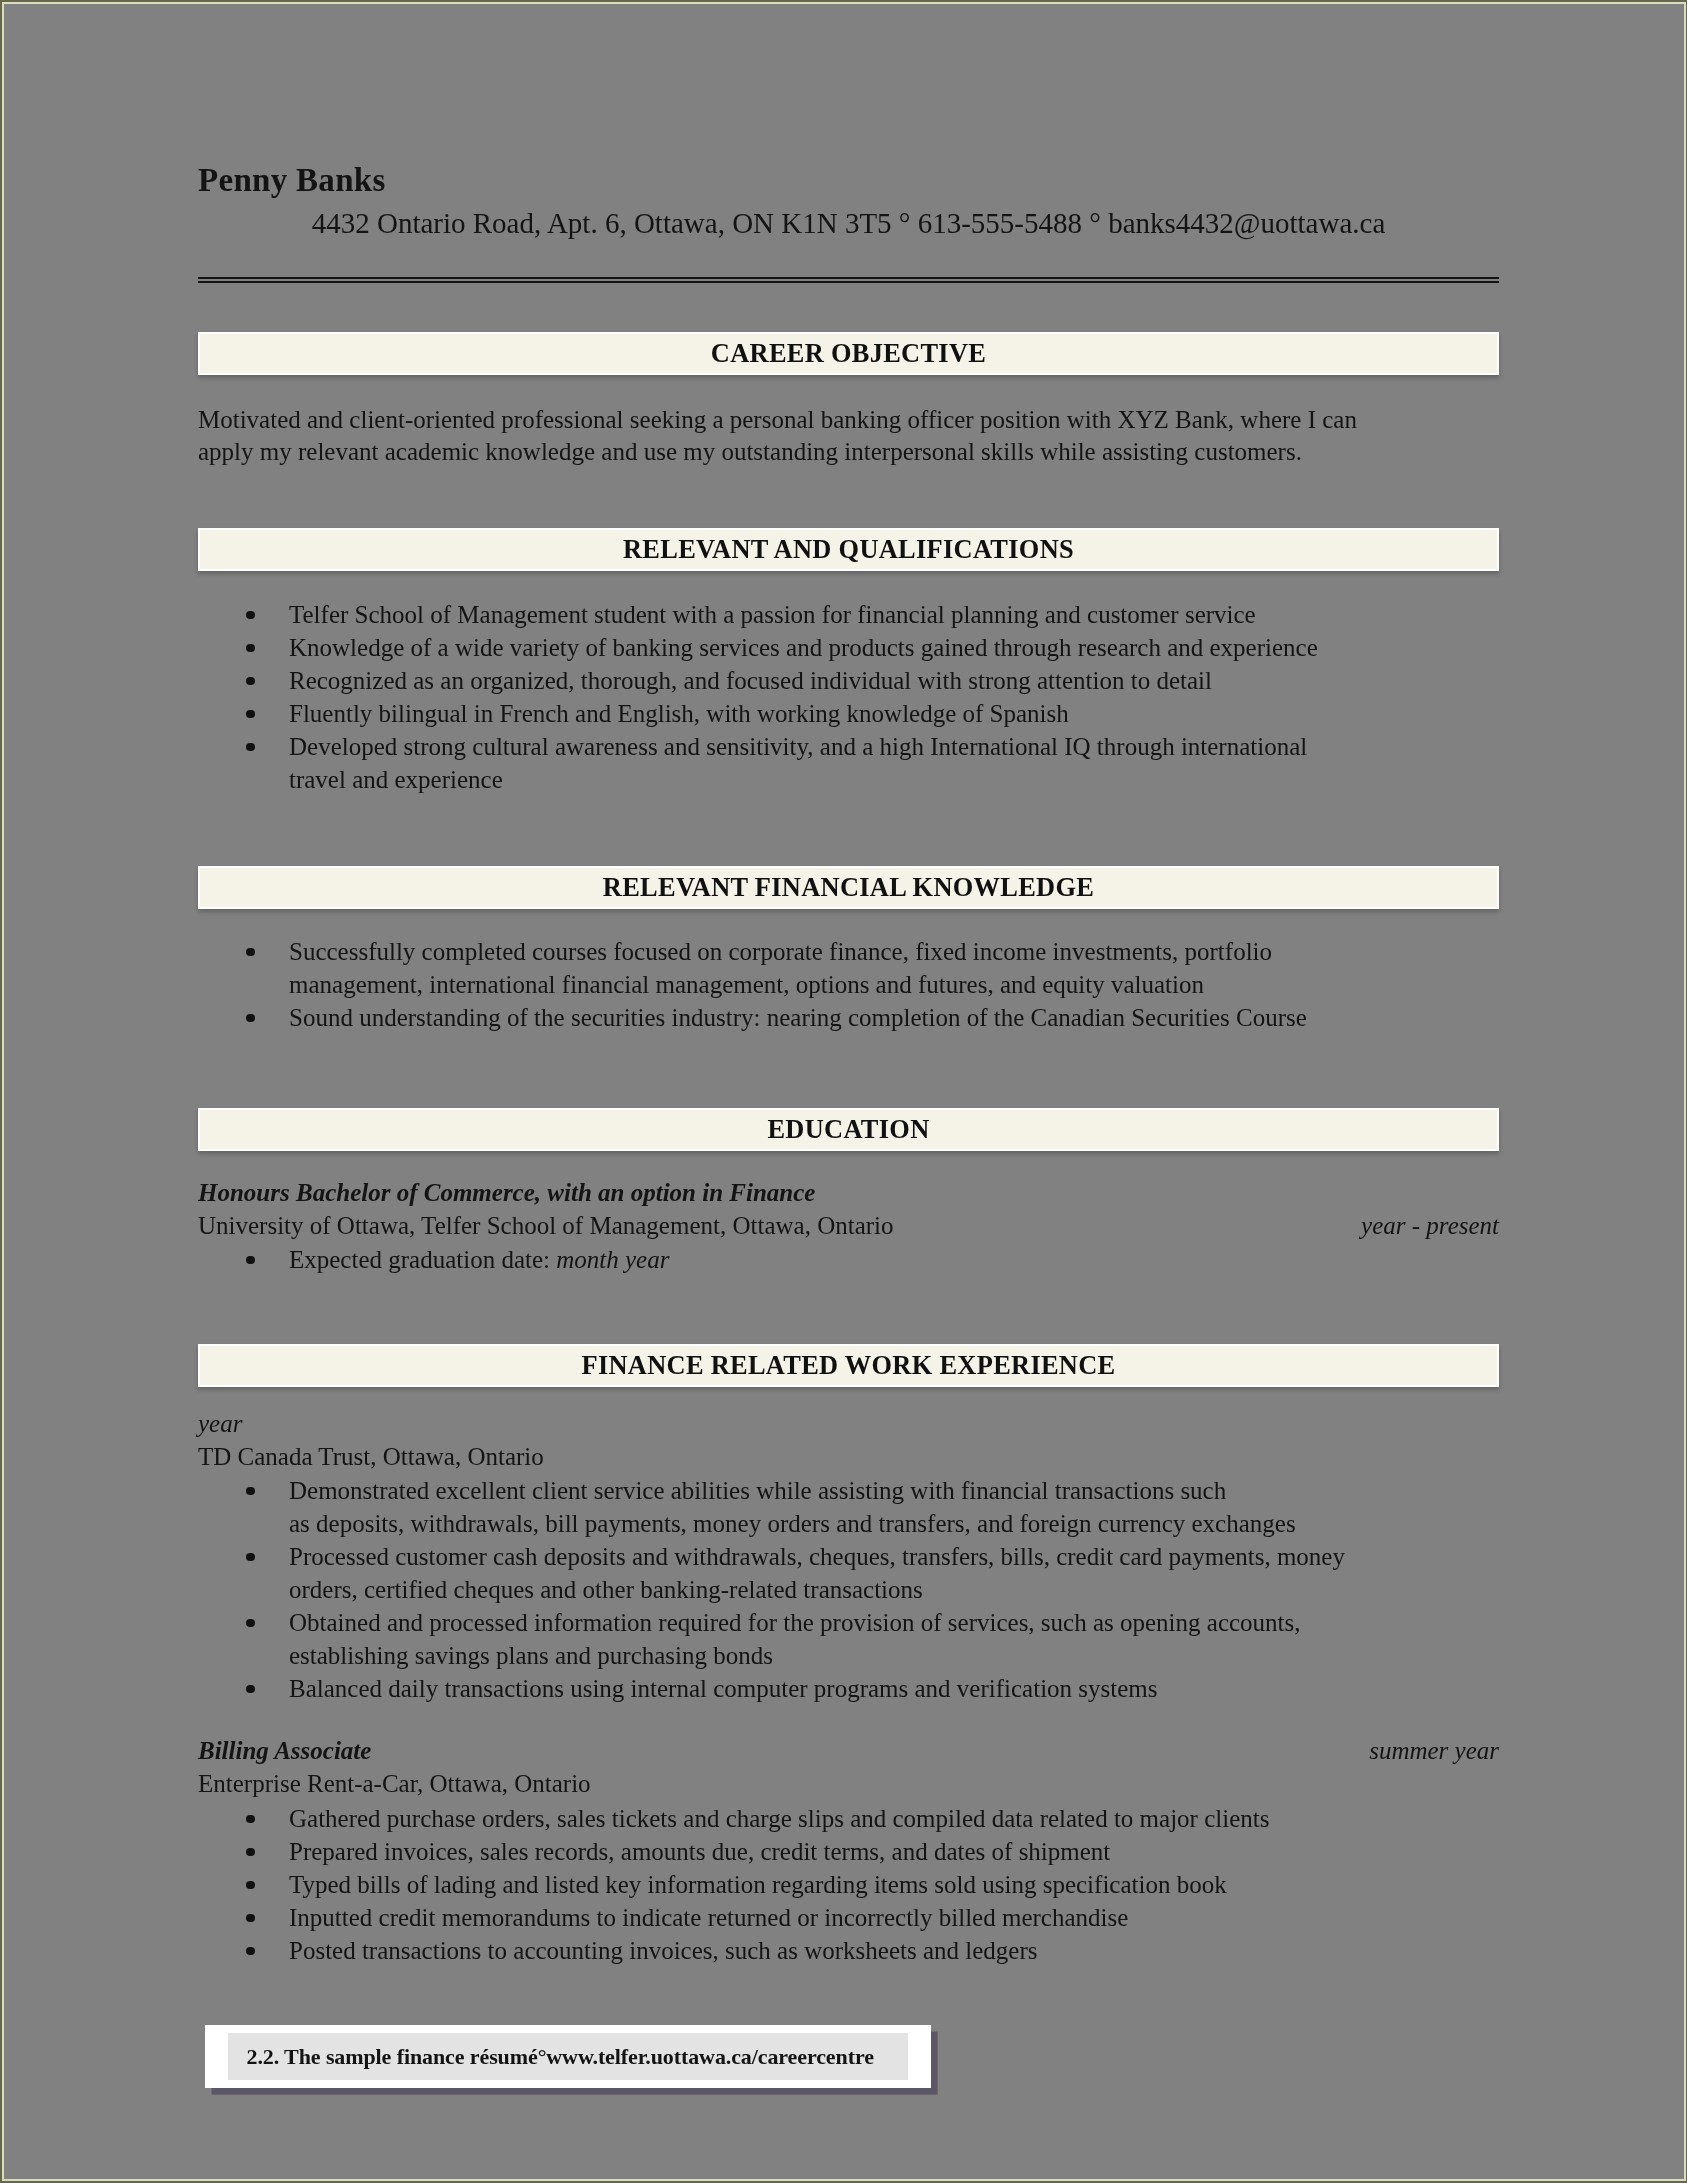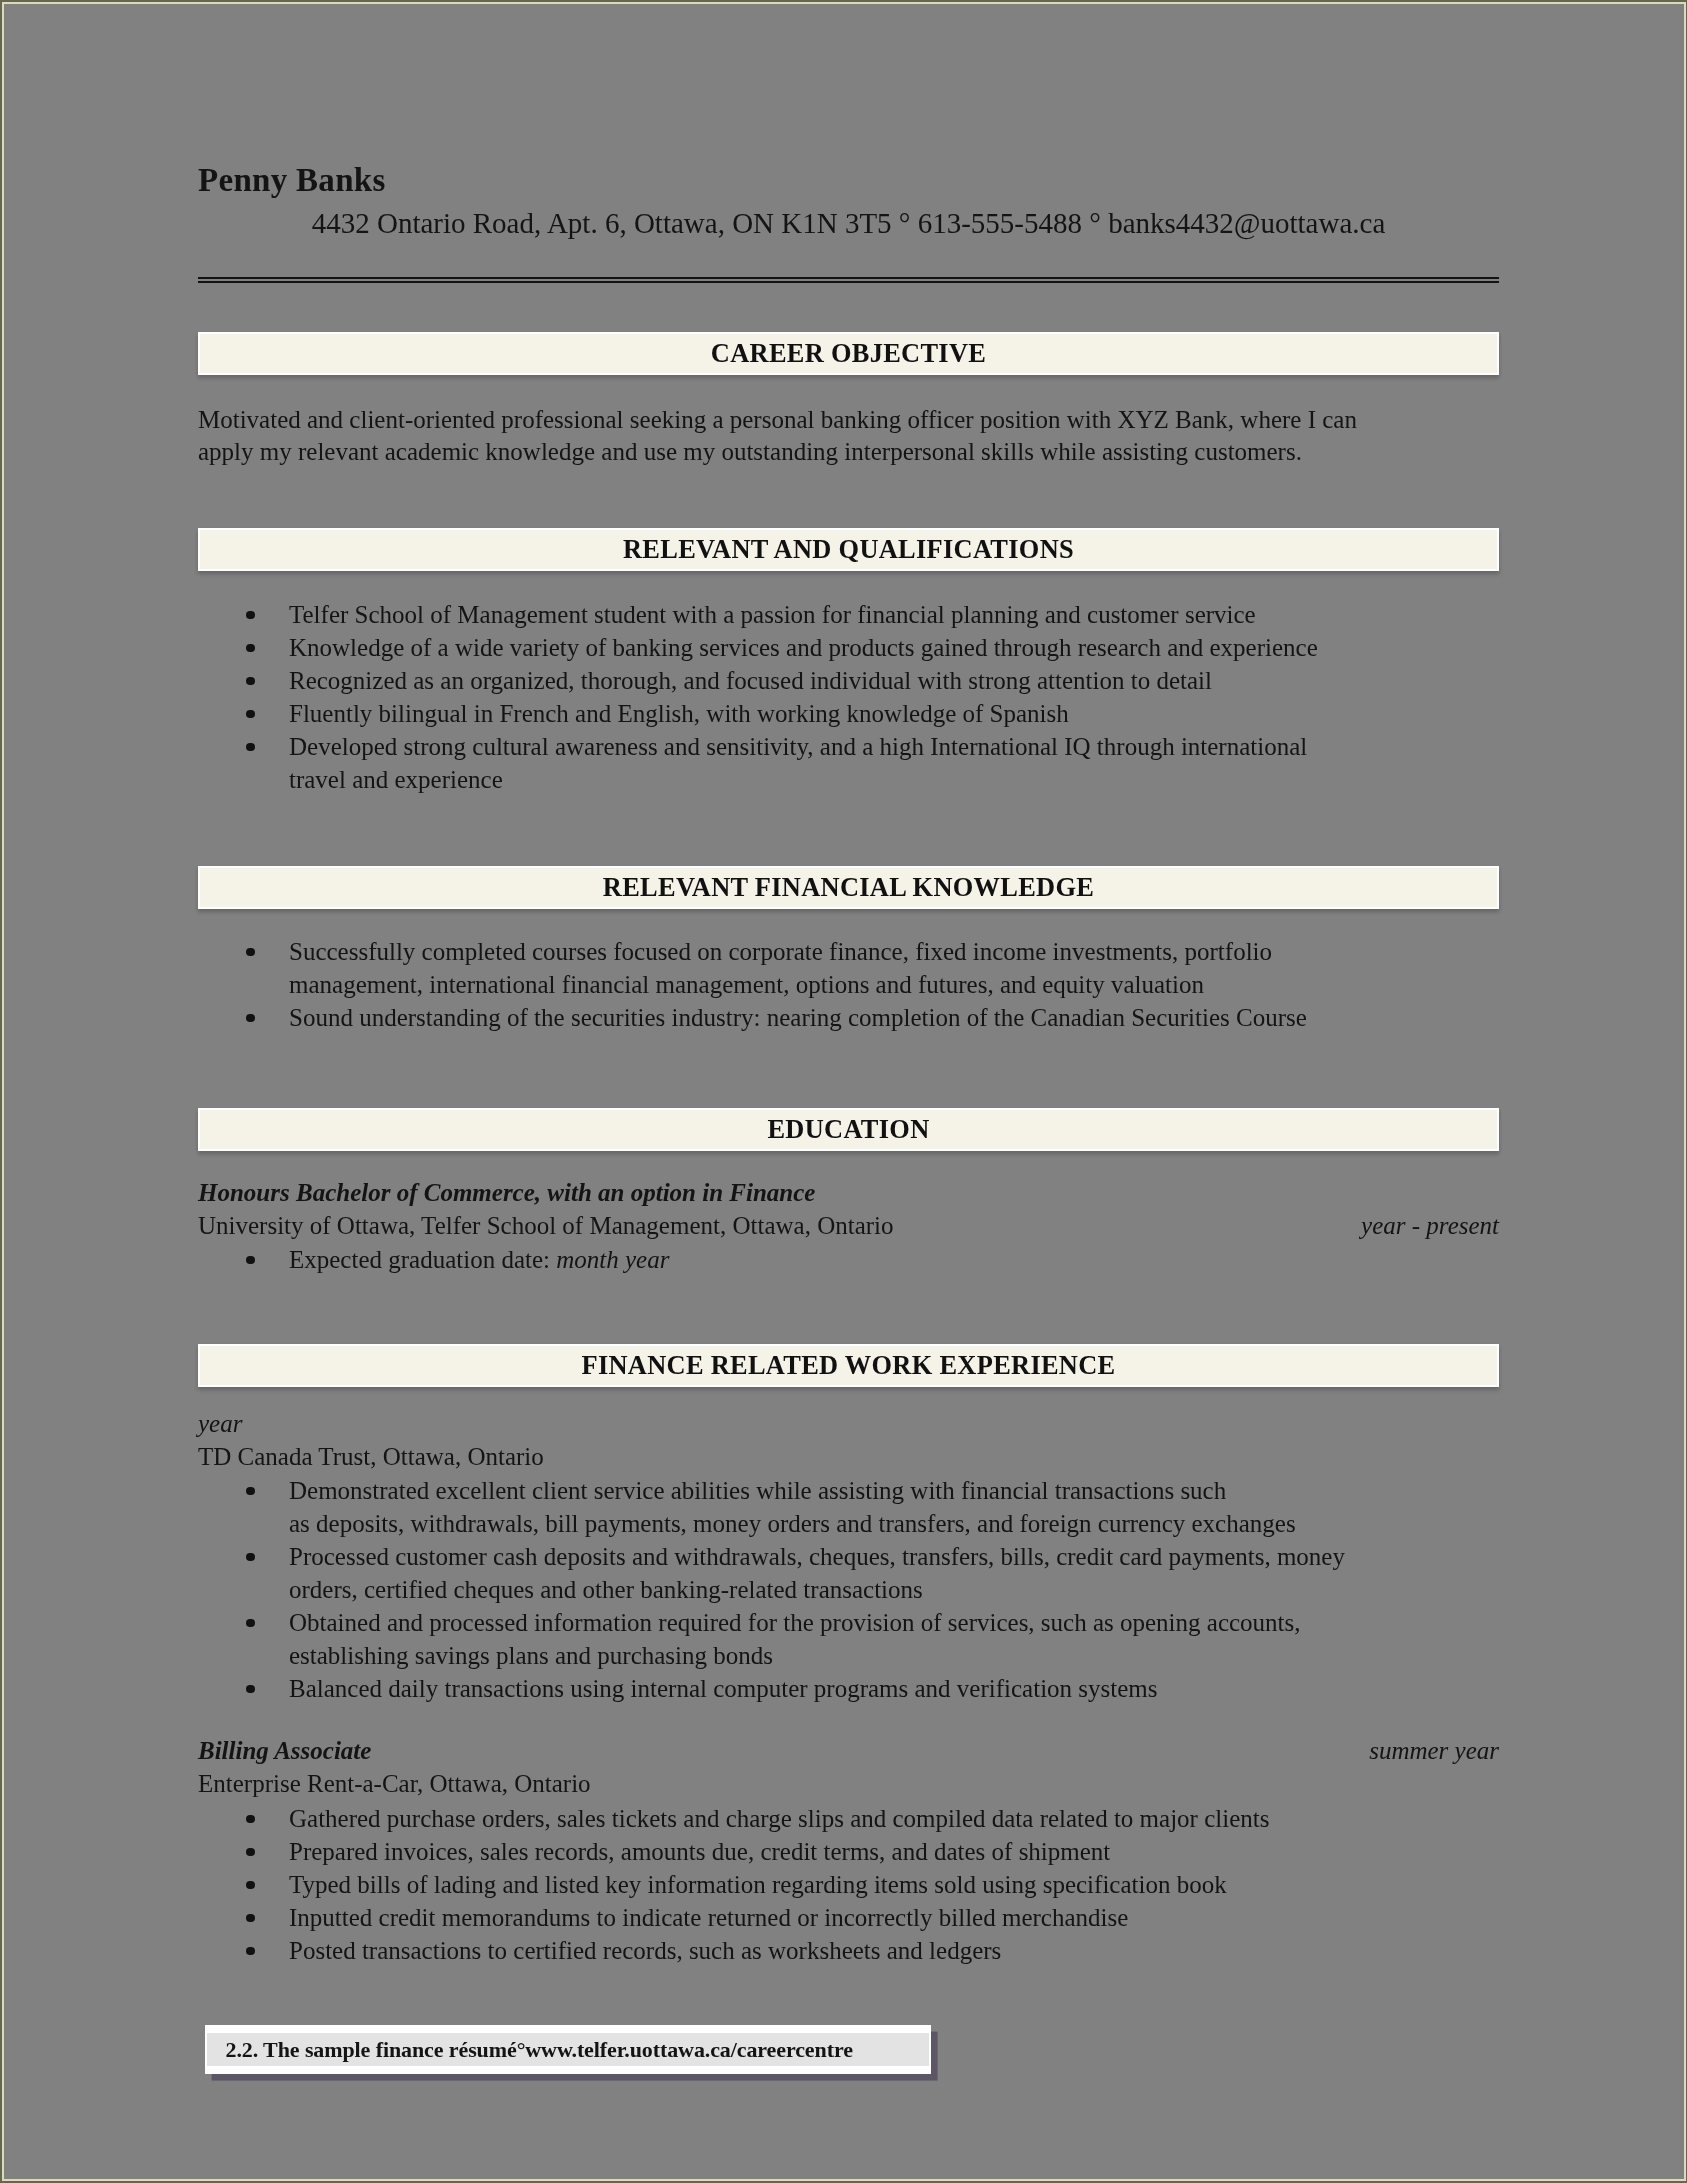--- a/index.html
+++ b/index.html
@@ -101,25 +101,25 @@
   .edu-degree { top: 1176px; }
   .edu-school-row { top: 1209px; }
   .job1-title-row { top: 1407px; }
   .job1-employer { top: 1440px; }
   .job2-title-row { top: 1734px; }
   .job2-employer { top: 1767px; }
 
   .footer-box {
     position: absolute;
     left: 205px; top: 2025px;
-    width: 726px; height: 49px;
+    width: 726px; height: 63px;
     background: #ffffff;
     box-shadow: 6.6px 6.6px 0 #5c5666;
     box-sizing: border-box;
-    padding: 8px 2px;
+    padding: 8px 23px;
   }
   .footer-inner {
     width: 100%; height: 100%;
     background: #e3e3e3;
     box-sizing: border-box;
     display: flex; align-items: center;
     padding: 0 18.5px;
   }
   .footer-caption {
     font-size: 22px; font-weight: bold;
@@ -197,21 +197,21 @@
   <div class="abs line-38 row-between job2-title-row">
     <span class="bold">Billing Associate</span>
     <span class="ital">summer year</span>
   </div>
   <div class="abs line-38 job2-employer">Enterprise Rent-a-Car, Ottawa, Ontario</div>
   <ul class="abs bullets list-job2">
     <li>Gathered purchase orders, sales tickets and charge slips and compiled data related to major clients</li>
     <li>Prepared invoices, sales records, amounts due, credit terms, and dates of shipment</li>
     <li>Typed bills of lading and listed key information regarding items sold using specification book</li>
     <li>Inputted credit memorandums to indicate returned or incorrectly billed merchandise</li>
-    <li>Posted transactions to certified records, such as worksheets and ledgers</li>
+    <li>Posted transactions to accounting invoices, such as worksheets and ledgers</li>
   </ul>
 
   <div class="footer-box">
     <div class="footer-inner">
       <span class="footer-caption">2.2. The sample finance résumé°www.telfer.uottawa.ca/careercentre</span>
     </div>
   </div>
 </div>
 
 

